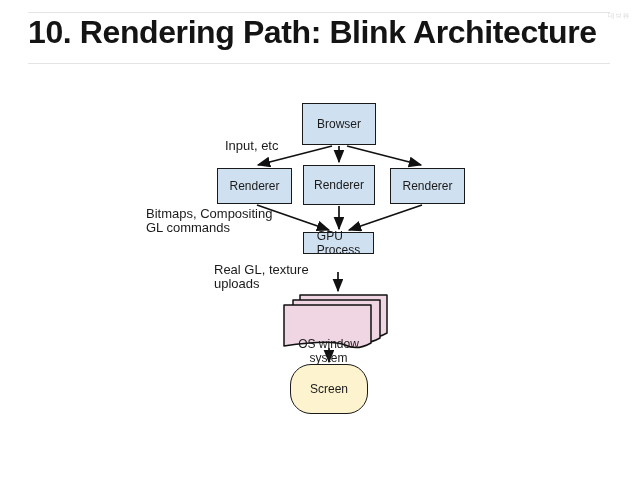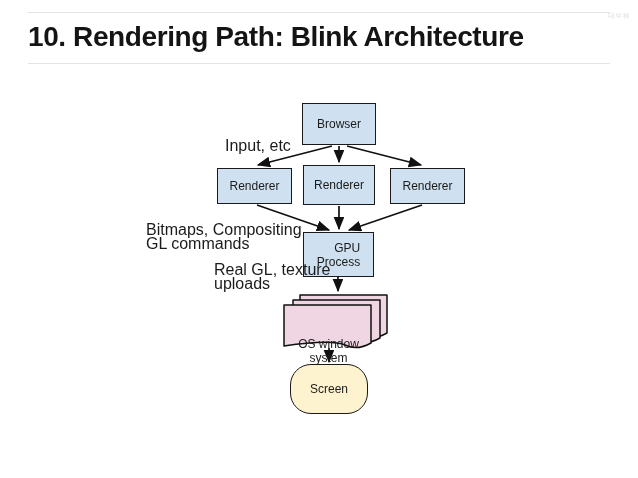--- a/index.html
+++ b/index.html
@@ -29,22 +29,22 @@
     width: 582px;
     height: 1px;
     background: #e4e4e4;
   }
   .rule-top { top: 12px; }
   .rule-bottom { top: 63px; }
 
   .slide-title {
     position: absolute;
     left: 28px;
-    top: 21px;
-    font-size: 28px;
+    top: 14px;
+    font-size: 32px;
     font-weight: bold;
     letter-spacing: -0.4px;
     color: #141414;
     white-space: nowrap;
   }
 
   .watermark {
     position: absolute;
     right: 8px;
     top: 11px;
@@ -65,37 +65,37 @@
   .diagram svg { display: block; }
 
   
   .node {
     position: absolute;
     box-sizing: border-box;
     border: 1.6px solid #1a1a1a;
     display: flex;
     align-items: center;
     justify-content: center;
-    text-align: right;
+    text-align: left;
     font-size: 12px;
     line-height: 14px;
     color: #1b1b1b;
     z-index: 2;
   }
   .node.blue { background: #cfe0f0; }
   .node.screen {
     background: #fdf3cf;
     border-radius: 21px;
   }
 
   .node-browser   { left: 302px; top:  23px; width: 74px; height: 42px; }
   .node-rend-1    { left: 217px; top:  88px; width: 75px; height: 36px; }
   .node-rend-2    { left: 303px; top:  85px; width: 72px; height: 40px; }
   .node-rend-3    { left: 390px; top:  88px; width: 75px; height: 36px; }
-  .node-gpu       { left: 303px; top: 152px; width: 71px; height: 45px; }
+  .node-gpu       { left: 303px; top: 152px; width: 71px; height: 22px; }
   .node-screen    { left: 290px; top: 284px; width: 78px; height: 50px; }
 
   
   .doc-stack {
     position: absolute;
     left: 275px;
     top: 213px;
     width: 120px;
     height: 56px;
     z-index: 2;
@@ -110,28 +110,28 @@
     font-size: 12px;
     line-height: 14px;
     color: #1b1b1b;
     z-index: 3;
     margin-top: 28px;
   }
 
   
   .edge-label {
     position: absolute;
-    font-size: 16px;
+    font-size: 13px;
     line-height: 14px;
     color: #1b1b1b;
     white-space: pre-line;
     z-index: 3;
   }
   .lbl-input     { left: 225px; top:  59px; }
-  .lbl-bitmaps   { left: 146px; top: 127px; margin-top: 16px; }
+  .lbl-bitmaps   { left: 146px; top: 127px; }
   .lbl-realgl    { left: 214px; top: 183px; }
   .lbl-controls  { left: 188px; top: 256px; }
 
   
   .slide-footer {
     position: absolute;
     left: 0;
     top: 425px;
     width: 638px;
     height: 53px;

